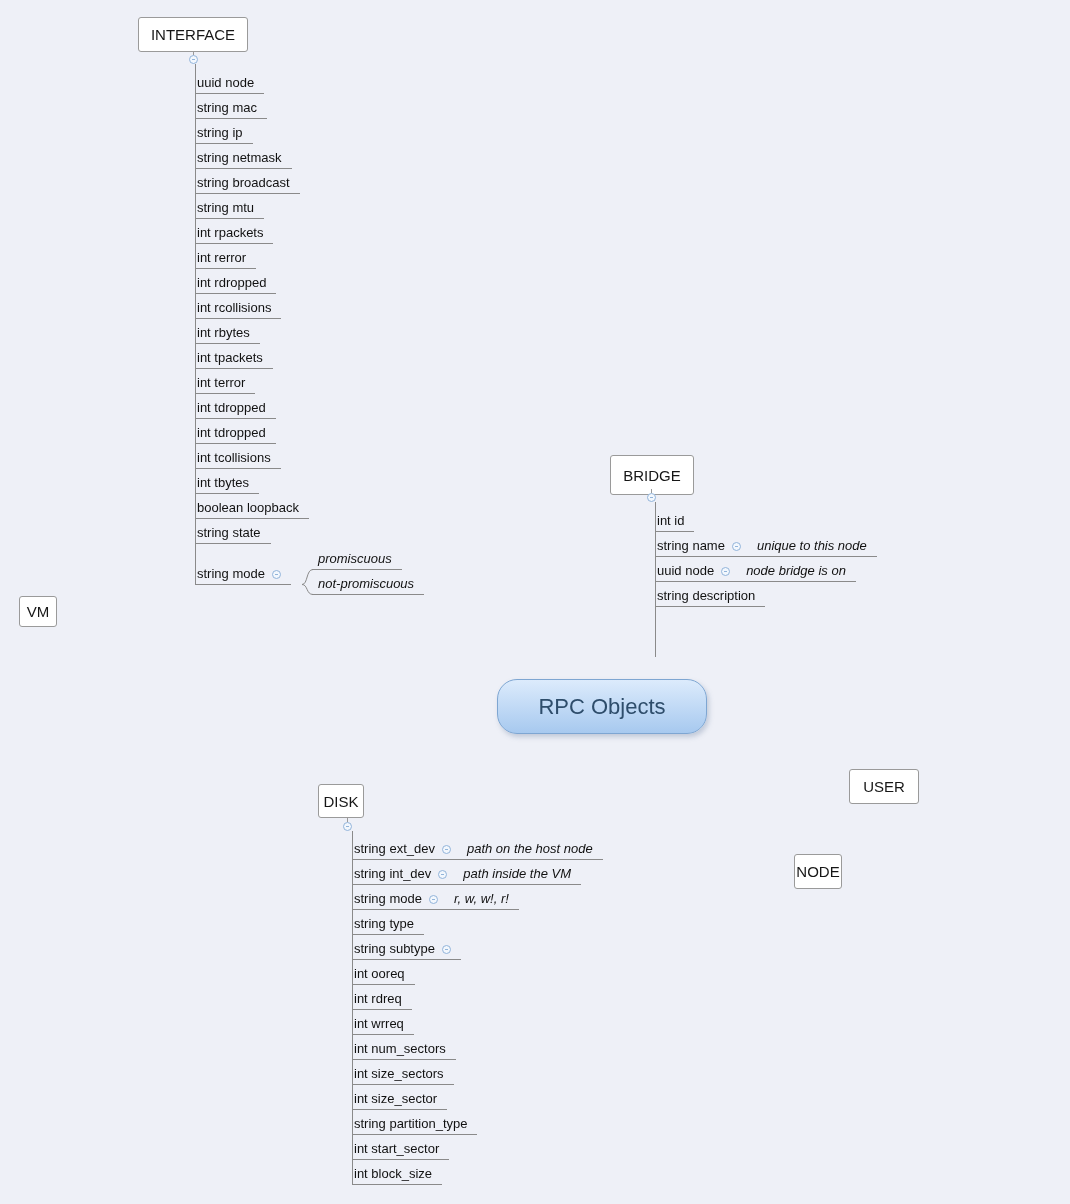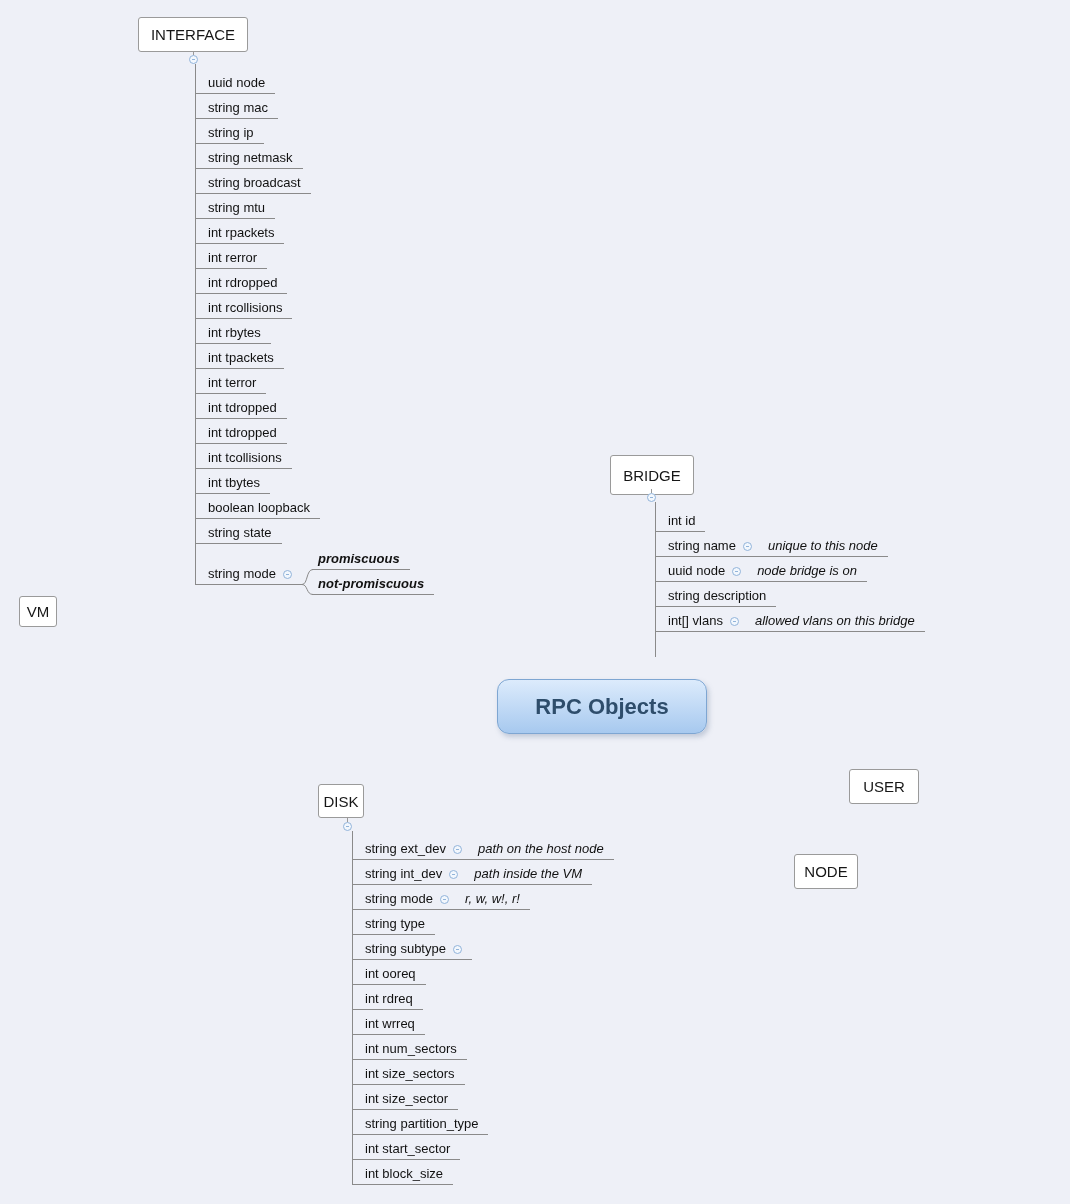--- a/index.html
+++ b/index.html
@@ -12,37 +12,37 @@
   
   .nbox{
     position:absolute;background:#ffffff;border:1px solid #9a9a9a;border-radius:3px;
     display:flex;align-items:center;justify-content:center;
     font-size:15px;color:#161616;box-sizing:border-box;white-space:nowrap;
   }
   
   .root{
     position:absolute;left:497px;top:679px;width:210px;height:55px;
     background:linear-gradient(#dcebfc,#a7c9ef);
-    border:1px solid #7ea6d2;border-radius:12px;
+    border:1px solid #7ea6d2;border-radius:20px;
     display:flex;align-items:center;justify-content:center;
-    font-size:22px;font-weight:bold;color:#2e4d6b;
+    font-size:22px;font-weight:normal;color:#2e4d6b;
     box-shadow:2px 3px 5px rgba(110,130,160,0.35);
     box-sizing:border-box;
   }
   
   .attr-col{position:absolute;display:flex;flex-direction:column;align-items:flex-start;}
   .attr-row{
     height:25px;box-sizing:border-box;
     border-bottom:1px solid #8a8a8a;
-    padding:0 10px 3px 13px;
+    padding:0 10px 3px 2px;
     display:flex;align-items:flex-end;
     font-size:13px;white-space:nowrap;
   }
   .abs{position:absolute;}
-  .mode-opt{padding-left:6px;font-weight:bold;}
+  .mode-opt{padding-left:6px;}
   .lbl{display:inline-block;}
   .note{font-style:italic;margin-left:16px;display:inline-block;}
   .mode-opt .note{margin-left:0;}
   
   .mini-circle{
     width:9px;height:9px;border-radius:50%;
     border:1px solid #92b4da;background:#f2f7fd;
     box-sizing:border-box;display:inline-flex;align-items:center;justify-content:center;
     margin:0 0 2px 7px;flex:0 0 auto;
   }
@@ -164,25 +164,20 @@
     <span class="note">unique to this node</span>
   </div>
   <div class="attr-row">
     <span class="lbl">uuid node</span>
     <span class="mini-circle"></span>
     <span class="note">node bridge is on</span>
   </div>
   <div class="attr-row">
     <span class="lbl">string description</span>
   </div>
-  <div class="attr-row">
-    <span class="lbl">int[] vlans</span>
-    <span class="mini-circle"></span>
-    <span class="note">allowed vlans on this bridge</span>
-  </div>
 </div>
 
 <div class="root">
   <span>RPC Objects</span>
 </div>
 
 <div class="nbox" style="left:318px;top:784px;width:46px;height:34px">
   <span>DISK</span>
 </div>
 <div class="stub" style="left:347px;top:818px;height:4px"></div>
@@ -238,15 +233,15 @@
   </div>
   <div class="attr-row">
     <span class="lbl">int block_size</span>
   </div>
 </div>
 
 <div class="nbox" style="left:849px;top:769px;width:70px;height:35px">
   <span>USER</span>
 </div>
 
-<div class="nbox" style="left:794px;top:854px;width:64px;height:35px">
+<div class="nbox" style="left:794px;top:854px;width:48px;height:35px">
   <span>NODE</span>
 </div>
 
 </body></html>

